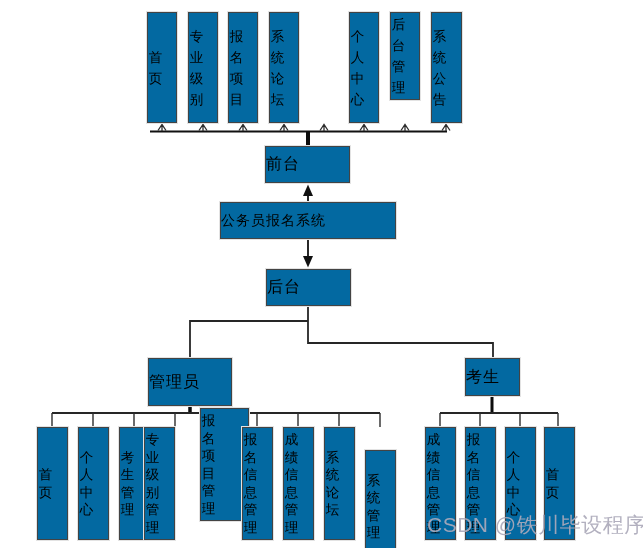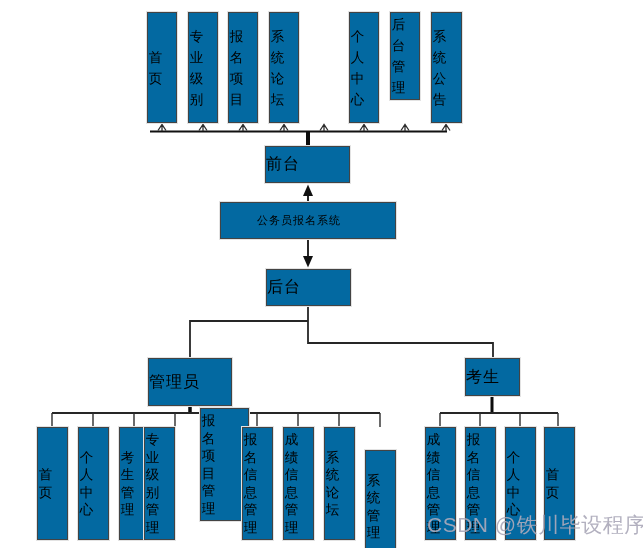--- a/index.html
+++ b/index.html
@@ -21,21 +21,21 @@
     display:block;
     width:15px;
     font-size:13.5px;
     line-height:17.5px;
     word-break:break-all;
     text-align:center;
     color:#000;
   }
   .vnode-top .vtext{line-height:21px;}
   .hlabel{font-size:16px;color:#000;letter-spacing:1px;white-space:nowrap;}
-  .title-label{font-size:11px;color:#000;letter-spacing:1px;white-space:nowrap;margin-left:36px;}
+  .title-label{font-size:14px;color:#000;letter-spacing:1px;white-space:nowrap;}
   .watermark{
     position:absolute;
     left:427px;top:511px;
     font-size:21px;
     color:rgba(171,169,186,0.92);
     letter-spacing:0.5px;
     white-space:nowrap;
     z-index:5;
   }
 </style>

